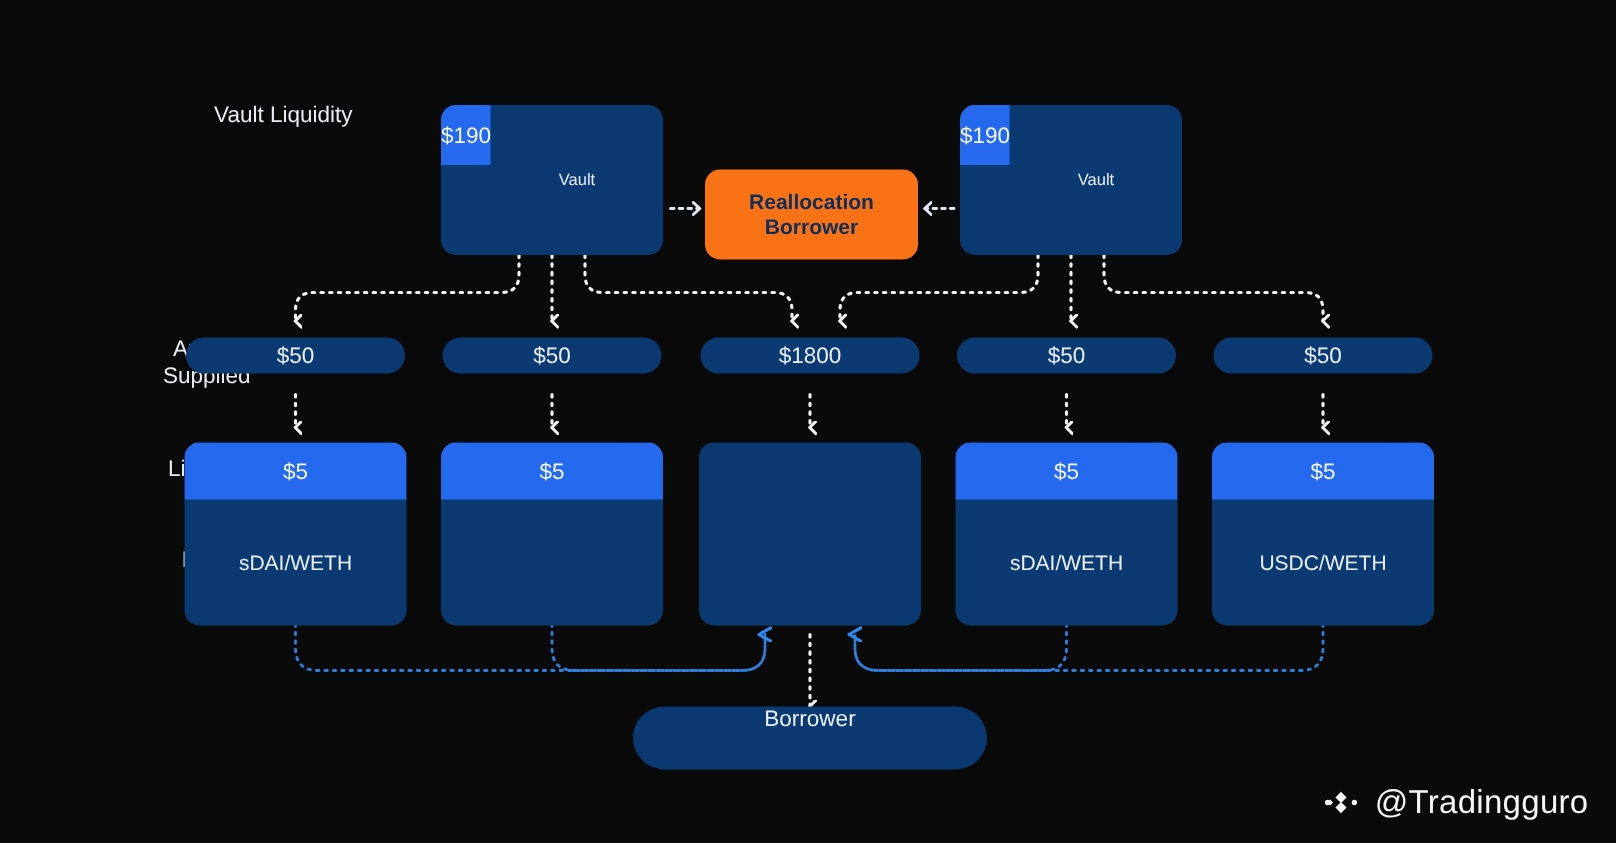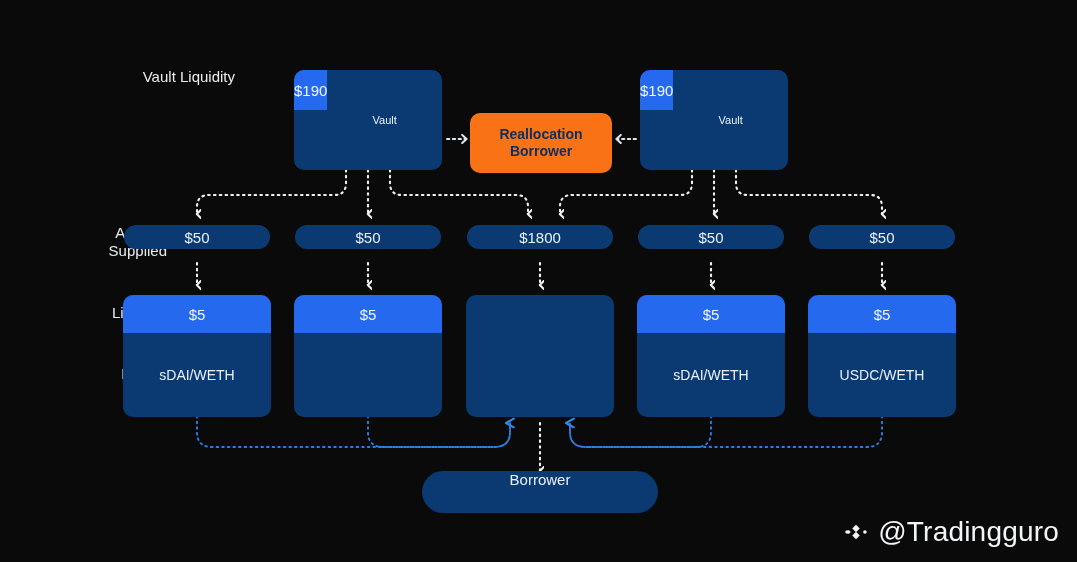--- a/index.html
+++ b/index.html
@@ -45,21 +45,21 @@
   .borrower{width:236px;height:42px;border-radius:21px;background:#0b3a73;
             display:flex;align-items:flex-start;justify-content:center;
             font-size:15px;color:#eaf1fb;}
 
   
   .rowlabel{position:absolute;text-align:right;font-size:15px;color:#e9ecf0;
             line-height:1.22;white-space:pre-line;}
 
   
   #watermark{position:absolute;right:18px;bottom:14px;display:flex;
-             align-items:center;gap:9px;color:#f3f5f7;font-size:28px;}
+             align-items:center;gap:9px;color:#f3f5f7;font-size:22px;}
   #watermark .wm-text{letter-spacing:.2px;}
   .diamond-logo{width:26px;height:26px;}
 </style>
 </head>
 <body>
 
 <div id="stage">
 
   <svg id="wires" viewBox="0 0 1077 562">
     <defs>

